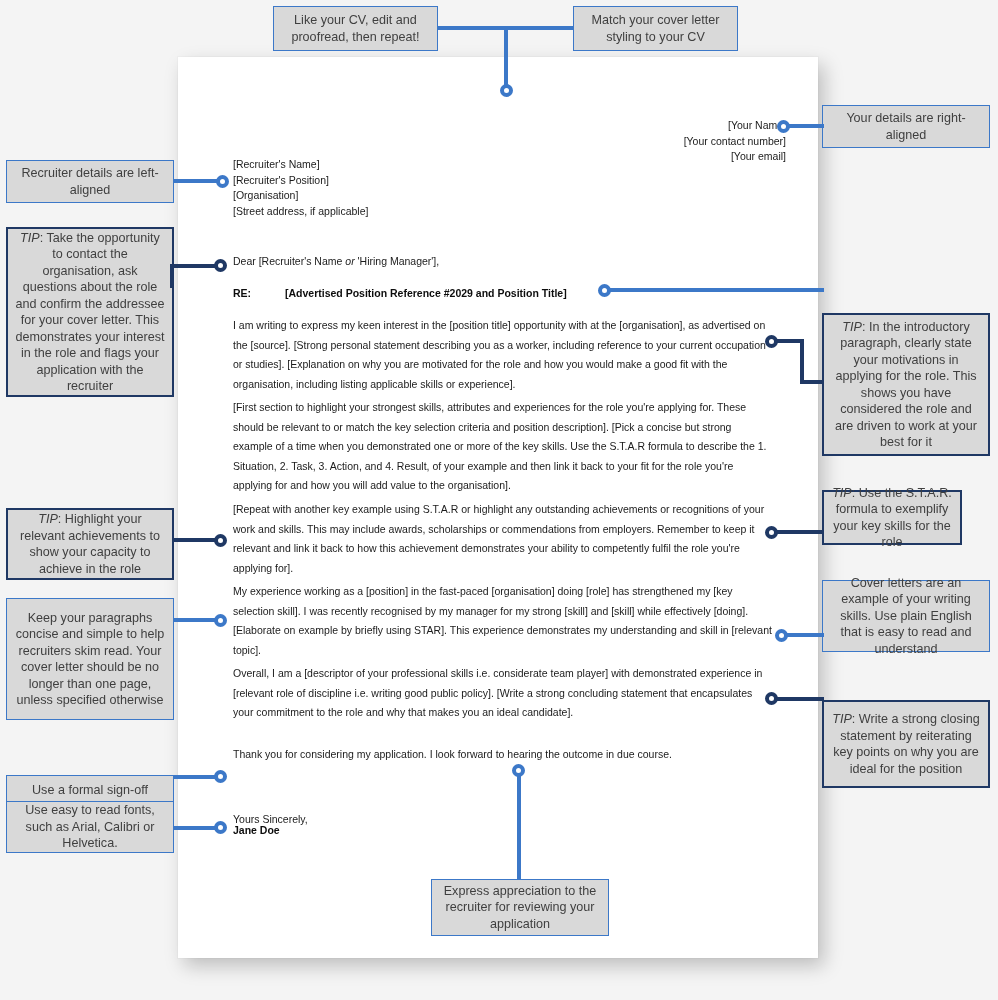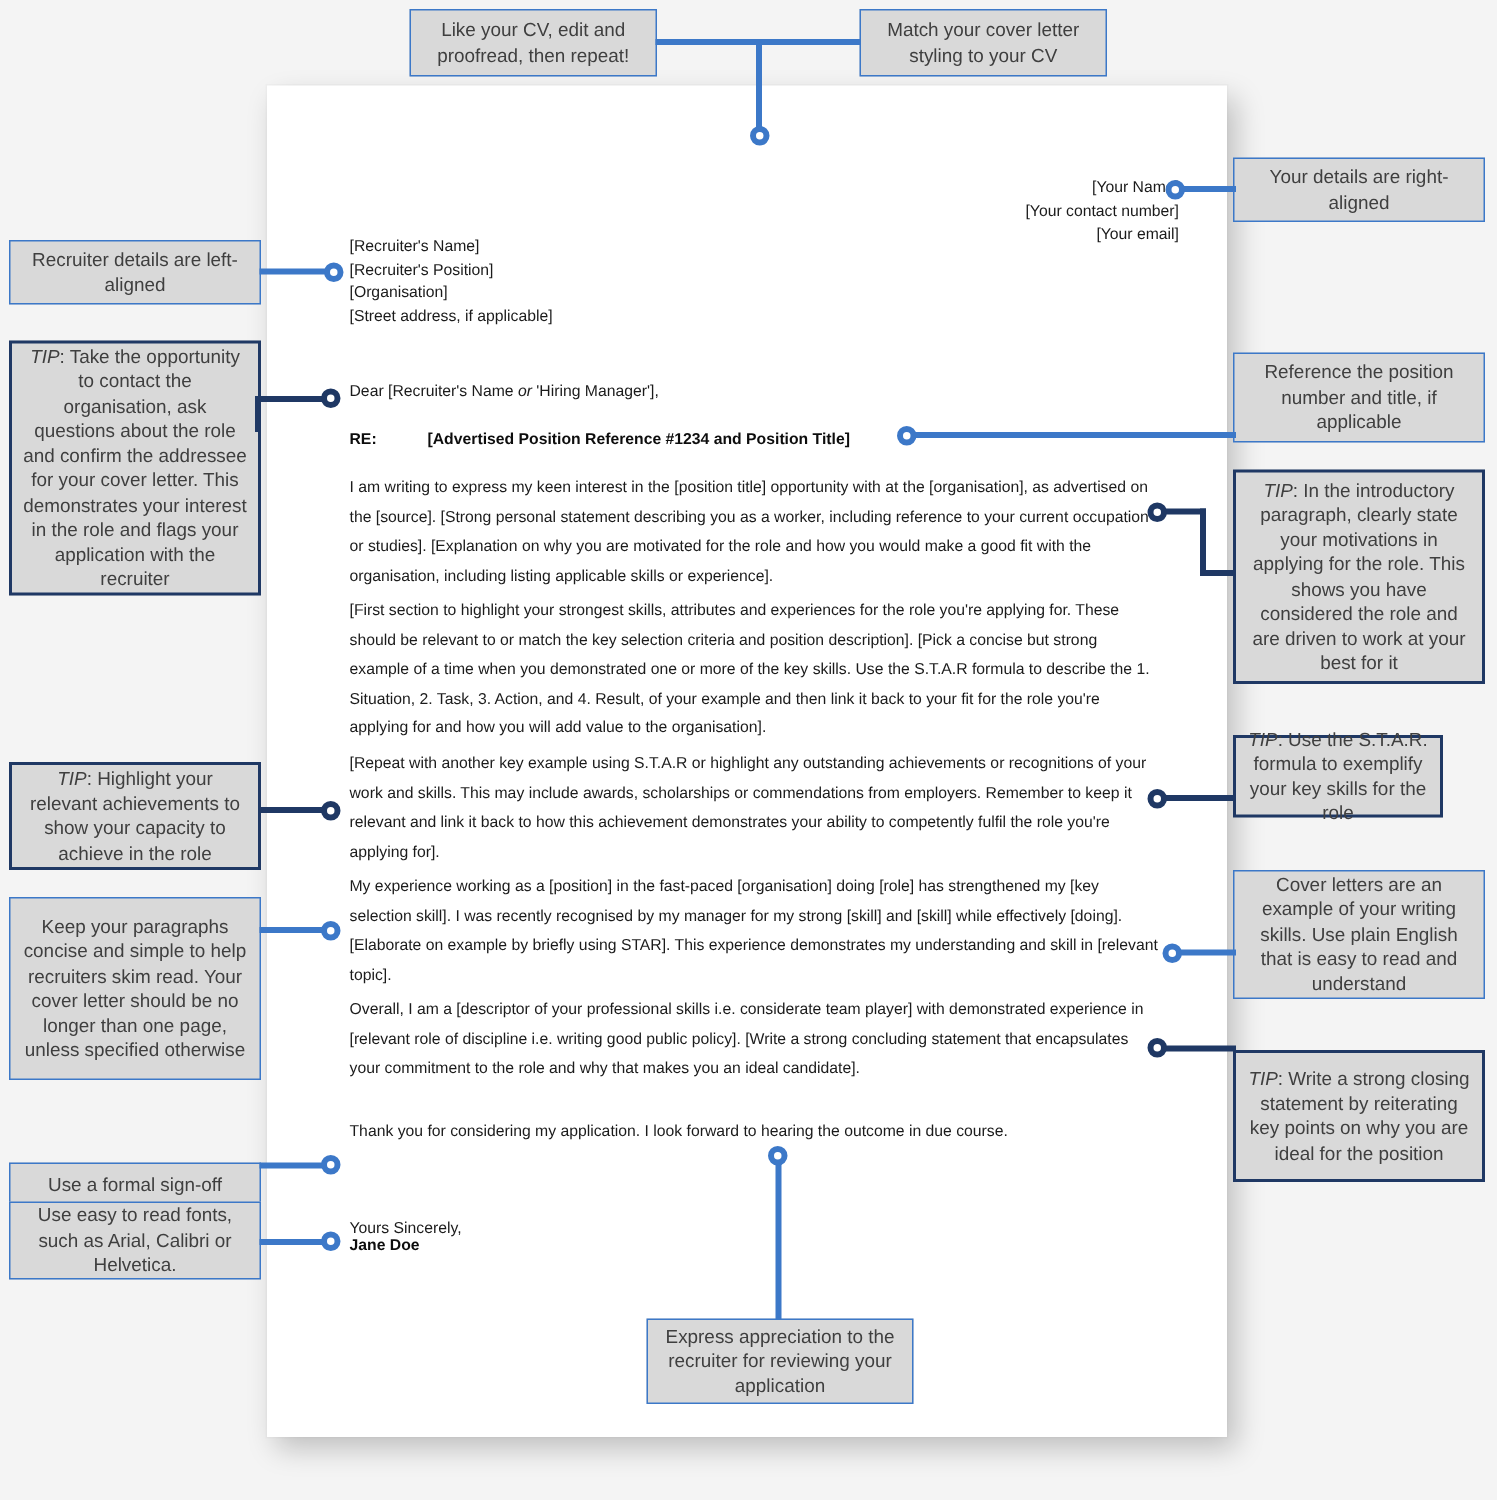--- a/index.html
+++ b/index.html
@@ -105,21 +105,21 @@
 
       <div id="recipient">
         <div>[Recruiter's Name]</div>
         <div>[Recruiter's Position]</div>
         <div>[Organisation]</div>
         <div>[Street address, if applicable]</div>
       </div>
 
       <div id="salutation"><span>Dear [Recruiter's Name </span><i>or</i><span> 'Hiring Manager'],</span></div>
 
-      <div id="reline"><span class="re-label">RE:</span><span>[Advertised Position Reference #1234 and Position Title]</span></div>
+      <div id="reline"><span class="re-label">RE:</span><span>[Advertised Position Reference #2029 and Position Title]</span></div>
 
       <div class="para letter-text" id="p1">I am writing to express my keen interest in the [position title] opportunity with at the [organisation], as advertised on the [source]. [Strong personal statement describing you as a worker, including reference to your current occupation or studies]. [Explanation on why you are motivated for the role and how you would make a good fit with the organisation, including listing applicable skills or experience].</div>
       <div class="para letter-text" id="p2">[First section to highlight your strongest skills, attributes and experiences for the role you're applying for. These should be relevant to or match the key selection criteria and position description]. [Pick a concise but strong example of a time when you demonstrated one or more of the key skills. Use the S.T.A.R formula to describe the 1. Situation, 2. Task, 3. Action, and 4. Result, of your example and then link it back to your fit for the role you're applying for and how you will add value to the organisation].</div>
       <div class="para letter-text" id="p3">[Repeat with another key example using S.T.A.R or highlight any outstanding achievements or recognitions of your work and skills. This may include awards, scholarships or commendations from employers. Remember to keep it relevant and link it back to how this achievement demonstrates your ability to competently fulfil the role you're applying for].</div>
       <div class="para letter-text" id="p4">My experience working as a [position] in the fast-paced [organisation] doing [role] has strengthened my [key selection skill]. I was recently recognised by my manager for my strong [skill] and [skill] while effectively [doing]. [Elaborate on example by briefly using STAR]. This experience demonstrates my understanding and skill in [relevant topic].</div>
       <div class="para letter-text" id="p5">Overall, I am a [descriptor of your professional skills i.e. considerate team player] with demonstrated experience in [relevant role of discipline i.e. writing good public policy]. [Write a strong concluding statement that encapsulates your commitment to the role and why that makes you an ideal candidate].</div>
       <div class="para letter-text" id="p6">Thank you for considering my application. I look forward to hearing the outcome in due course.</div>
 
       <div id="signoff">Yours Sincerely,</div>
       <div id="signature">Jane Doe</div>
@@ -141,21 +141,20 @@
   <div class="line h" style="left:173px; top:179px; width:54px;"></div>
   <div class="dot" style="left:216px; top:175px;"></div>
 
   <div class="callout navy" style="left:6px; top:227px; width:168px; height:170px;">
     <span><i>TIP</i><span>: Take the opportunity to contact the organisation, ask questions about the role and confirm the addressee for your cover letter. This demonstrates your interest in the role and flags your application with the recruiter</span></span>
   </div>
   <div class="line navy v" style="left:170px; top:264px; height:24px;"></div>
   <div class="line navy h" style="left:170px; top:264px; width:52px;"></div>
   <div class="dot navy" style="left:214px; top:259px;"></div>
 
-  <div class="callout blue" style="left:822px; top:235px; width:168px; height:60px;">Reference the position number and title, if applicable</div>
   <div class="line h" style="left:608px; top:288px; width:216px;"></div>
   <div class="dot" style="left:598px; top:284px;"></div>
 
   <div class="callout navy" style="left:822px; top:313px; width:168px; height:143px;">
     <span><i>TIP</i><span>: In the introductory paragraph, clearly state your motivations in applying for the role. This shows you have considered the role and are driven to work at your best for it</span></span>
   </div>
   <div class="line navy h" style="left:774px; top:339px; width:30px;"></div>
   <div class="line navy v" style="left:800px; top:339px; height:45px;"></div>
   <div class="line navy h" style="left:800px; top:380px; width:24px;"></div>
   <div class="dot navy" style="left:765px; top:335px;"></div>
@@ -169,21 +168,21 @@
   <div class="callout navy" style="left:822px; top:490px; width:140px; height:55px;">
     <span><i>TIP</i><span>: Use the S.T.A.R. formula to exemplify your key skills for the role</span></span>
   </div>
   <div class="line navy h" style="left:774px; top:530px; width:50px;"></div>
   <div class="dot navy" style="left:765px; top:526px;"></div>
 
   <div class="callout blue" style="left:6px; top:598px; width:168px; height:122px;">Keep your paragraphs concise and simple to help recruiters skim read. Your cover letter should be no longer than one page, unless specified otherwise</div>
   <div class="line h" style="left:173px; top:618px; width:52px;"></div>
   <div class="dot" style="left:214px; top:614px;"></div>
 
-  <div class="callout blue" style="left:822px; top:580px; width:168px; height:86px;">Cover letters are an example of your writing skills. Use plain English that is easy to read and understand</div>
+  <div class="callout blue" style="left:822px; top:580px; width:168px; height:72px;">Cover letters are an example of your writing skills. Use plain English that is easy to read and understand</div>
   <div class="line h" style="left:784px; top:633px; width:40px;"></div>
   <div class="dot" style="left:775px; top:629px;"></div>
 
   <div class="callout navy" style="left:822px; top:700px; width:168px; height:88px;">
     <span><i>TIP</i><span>: Write a strong closing statement by reiterating key points on why you are ideal for the position</span></span>
   </div>
   <div class="line navy h" style="left:774px; top:697px; width:50px;"></div>
   <div class="dot navy" style="left:765px; top:692px;"></div>
 
   <div class="callout blue" style="left:6px; top:762px; width:168px; height:30px;margin-top:13px;">Use a formal sign-off</div>

